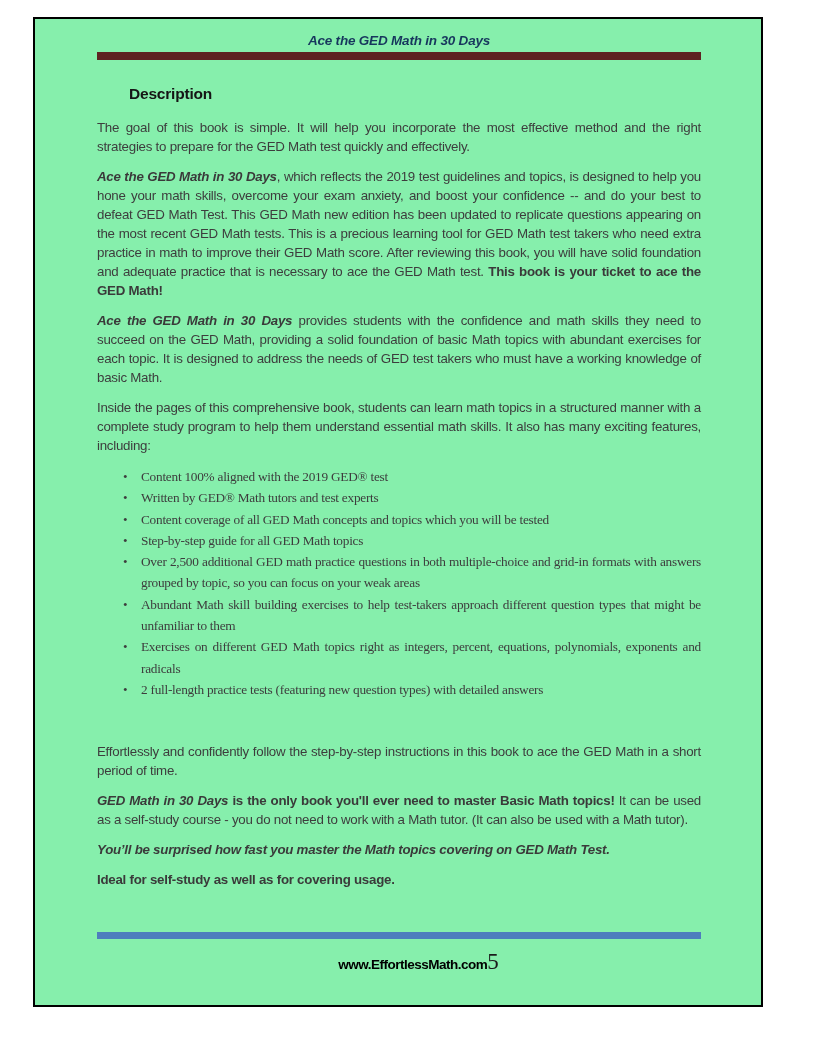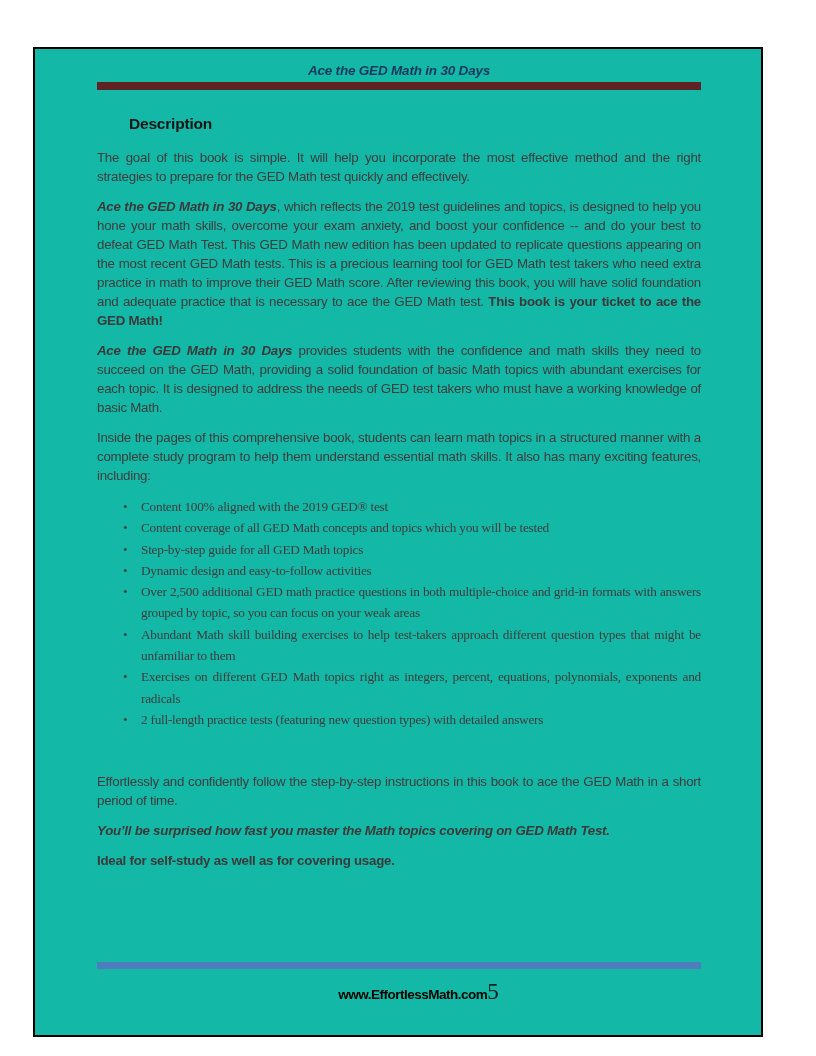--- a/index.html
+++ b/index.html
@@ -3,24 +3,24 @@
 <meta charset="utf-8">
 <style>
   * { margin: 0; padding: 0; box-sizing: border-box; }
   html, body {
     width: 816px; height: 1056px;
     background: #ffffff;
     font-family: "Liberation Sans", sans-serif;
   }
   .page {
     position: absolute;
-    left: 33px; top: 47px;
+    left: 33px; top: 17px;
     width: 730px; height: 990px;
     border: 2px solid #000000;
-    background: #14b8a6;
+    background: #86efac;
   }
   .content {
     padding: 14px 60px 0 62px;
   }
   .doc-header-title {
     text-align: center;
     font-size: 13.5px;
     font-weight: bold;
     font-style: italic;
     color: #17375D;
@@ -114,31 +114,32 @@
 
     <div>
         <p class="para"><span>The goal of this book is simple. It will help you incorporate the most effective method and the right strategies to prepare for the GED Math test quickly and effectively.</span></p>
         <p class="para"><strong class="bi">Ace the GED Math in 30 Days</strong><span>, which reflects the 2019 test guidelines and topics, is designed to help you hone your math skills, overcome your exam anxiety, and boost your confidence -- and do your best to defeat GED Math Test. This GED Math new edition has been updated to replicate questions appearing on the most recent GED Math tests. This is a precious learning tool for GED Math test takers who need extra practice in math to improve their GED Math score. After reviewing this book, you will have solid foundation and adequate practice that is necessary to ace the GED Math test. </span><strong>This book is your ticket to ace the GED Math!</strong></p>
         <p class="para"><strong class="bi">Ace the GED Math in 30 Days</strong><span> provides students with the confidence and math skills they need to succeed on the GED Math, providing a solid foundation of basic Math topics with abundant exercises for each topic. It is designed to address the needs of GED test takers who must have a working knowledge of basic Math.</span></p>
         <p class="para"><span>Inside the pages of this comprehensive book, students can learn math topics in a structured manner with a complete study program to help them understand essential math skills. It also has many exciting features, including:</span></p>
       </div>
 
     <ul class="features">
         <li>Content 100% aligned with the 2019 GED® test</li>
+        <li>Written by GED® Math tutors and test experts</li>
         <li>Content coverage of all GED Math concepts and topics which you will be tested</li>
         <li>Step-by-step guide for all GED Math topics</li>
-        <li>Dynamic design and easy-to-follow activities</li>
         <li>Over 2,500 additional GED math practice questions in both multiple-choice and grid-in formats with answers grouped by topic, so you can focus on your weak areas</li>
         <li>Abundant Math skill building exercises to help test-takers approach different question types that might be unfamiliar to them</li>
         <li>Exercises on different GED Math topics right as integers, percent, equations, polynomials, exponents and radicals</li>
         <li>2 full-length practice tests (featuring new question types) with detailed answers</li>
       </ul>
 
     <div>
         <p class="para"><span>Effortlessly and confidently follow the step-by-step instructions in this book to ace the GED Math in a short period of time.</span></p>
+        <p class="para"><strong class="bi">GED Math in 30 Days</strong><strong> is the only book you'll ever need to master Basic Math topics!</strong><span> It can be used as a self-study course - you do not need to work with a Math tutor. (It can also be used with a Math tutor).</span></p>
         <p class="para"><strong class="bi">You’ll be surprised how fast you master the Math topics covering on GED Math Test.</strong></p>
         <p class="para"><strong>Ideal for self-study as well as for covering usage.</strong></p>
       </div>
 
   </div>
 
   <div class="footer">
     <div class="footer-rule" style="background: rgb(78, 125, 189);"></div>
     <div class="footer-row">
       <span class="footer-url">www.EffortlessMath.com</span>

